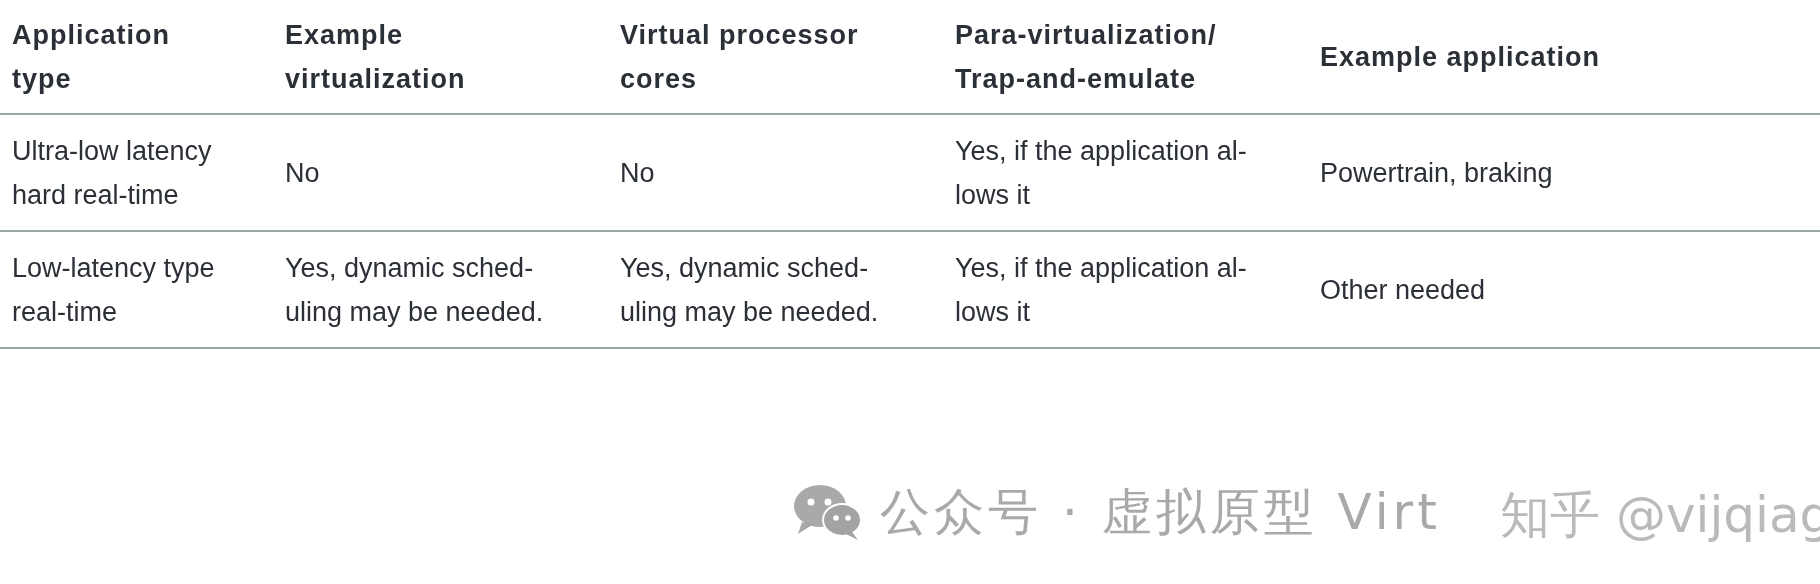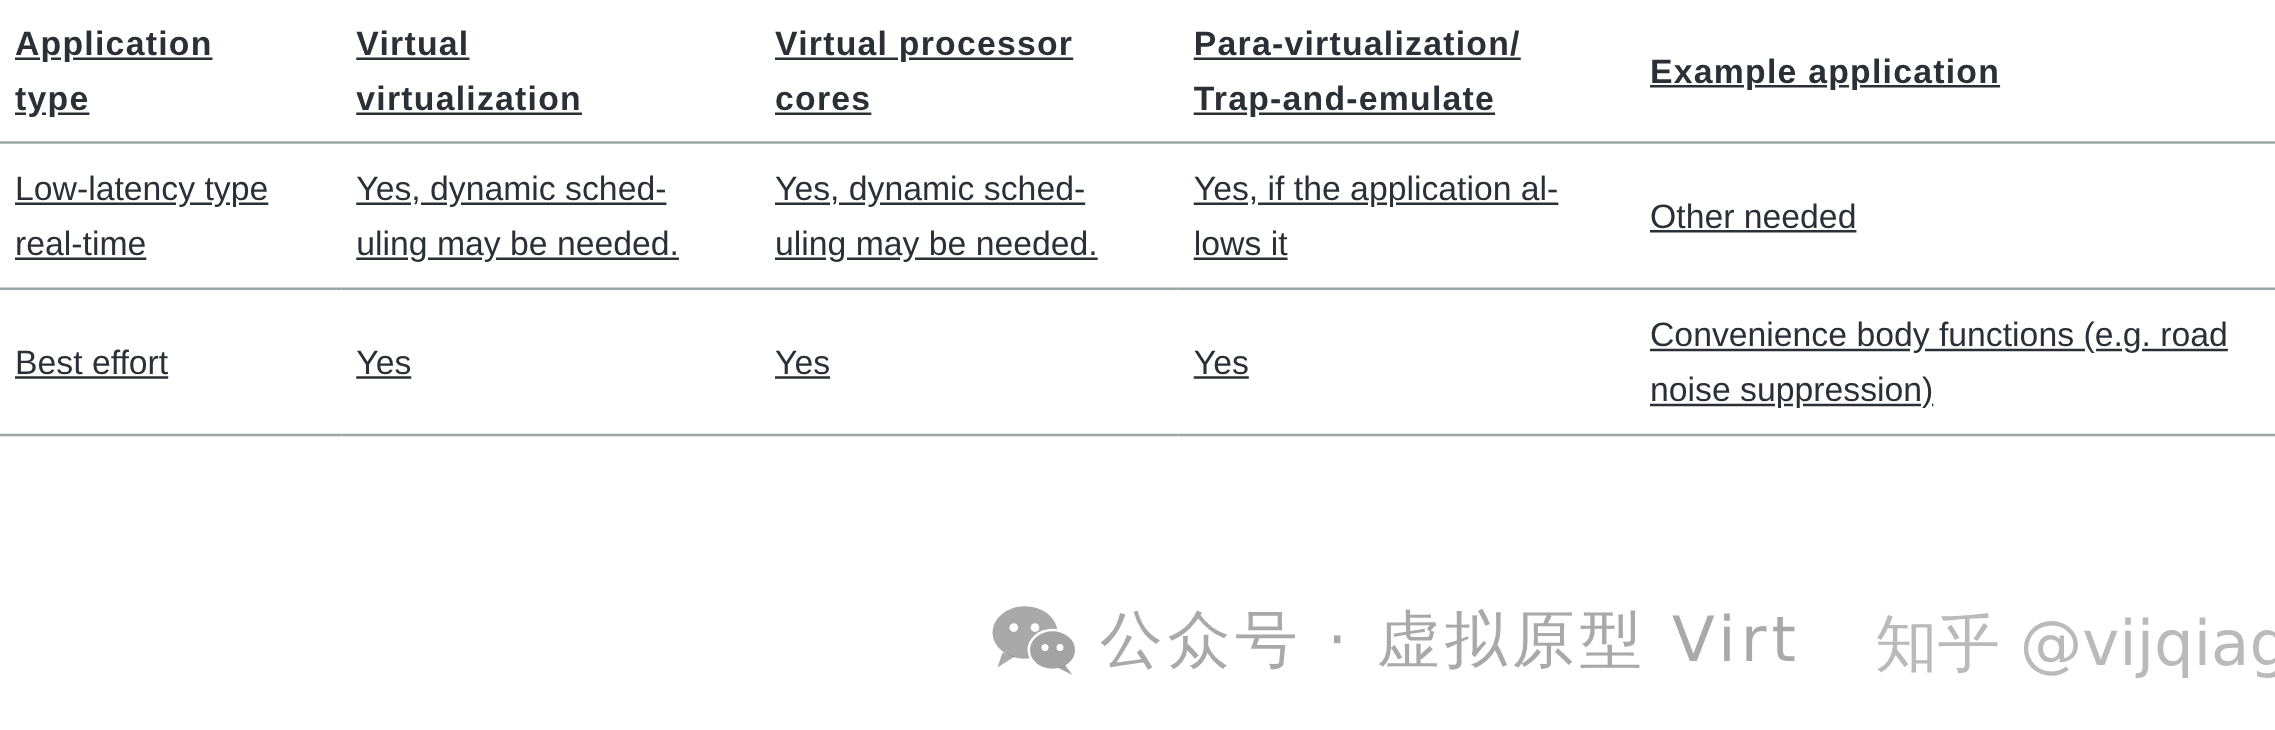--- a/index.html
+++ b/index.html
@@ -1,18 +1,18 @@
 <!DOCTYPE html>
 <html><head>
 <meta charset="utf-8">
 <style>
   html, body { margin: 0; padding: 0; background: #ffffff; }
   body { width: 1820px; height: 584px; position: relative; overflow: hidden;
          font-family: "Liberation Sans", "DejaVu Sans", sans-serif; color: #2b2f36; }
-  table.t { position: absolute; left: 0; top: 0; width: 1820px; border-collapse: collapse; table-layout: fixed; text-decoration: underline; }
+  table.t { position: absolute; left: 0; top: 0; width: 1820px; border-collapse: collapse; table-layout: fixed; }
   col.c1 { width: 273px; } col.c2 { width: 335px; } col.c3 { width: 335px; } col.c4 { width: 365px; } col.c5 { width: 512px; }
   th, td { text-align: left; vertical-align: middle; padding: 0 12px; font-size: 27px; line-height: 44px; }
   th { font-weight: bold; letter-spacing: 1px; height: 113px; border-bottom: 2px solid #9aa5a8; }
   td { height: 115px; border-bottom: 2px solid #9aa5a8; font-weight: normal; }
   .cell-text { white-space: pre-line; }
   .wm { position: absolute; left: 792px; top: 482px; height: 60px; display: flex; align-items: center;
         color: rgba(140,140,140,0.75); font-size: 50px; font-family: "DejaVu Sans", sans-serif; pointer-events: none; white-space: nowrap; }
   .wm-icon { width: 72px; height: 60px; margin-right: 16px; }
   .wm-text { letter-spacing: 4px; }
   .wm2 { position: absolute; left: 1500px; top: 482px; color: rgba(140,140,140,0.6); font-size: 50px;
@@ -26,48 +26,49 @@
       <col class="c1">
       <col class="c2">
       <col class="c3">
       <col class="c4">
       <col class="c5">
     </colgroup>
   <thead>
     <tr>
       <th><span class="cell-text">Application
 type</span></th>
-      <th><span class="cell-text">Virtual
+      <th><span class="cell-text">Example
 virtualization</span></th>
       <th><span class="cell-text">Virtual processor
 cores</span></th>
       <th><span class="cell-text">Para-virtualization/
 Trap-and-emulate</span></th>
       <th><span class="cell-text">Example application</span></th>
     </tr>
   </thead>
   <tbody>
     <tr>
+      <td><span class="cell-text">Ultra-low latency
+hard real-time</span></td>
+      <td><span class="cell-text">No</span></td>
+      <td><span class="cell-text">No</span></td>
+      <td><span class="cell-text">Yes, if the application al-
+lows it</span></td>
+      <td><span class="cell-text">Powertrain, braking</span></td>
+    </tr>
+    <tr>
       <td><span class="cell-text">Low-latency type
 real-time</span></td>
       <td><span class="cell-text">Yes, dynamic sched-
 uling may be needed.</span></td>
       <td><span class="cell-text">Yes, dynamic sched-
 uling may be needed.</span></td>
       <td><span class="cell-text">Yes, if the application al-
 lows it</span></td>
       <td><span class="cell-text">Other needed</span></td>
-    </tr>
-    <tr>
-      <td><span class="cell-text">Best effort</span></td>
-      <td><span class="cell-text">Yes</span></td>
-      <td><span class="cell-text">Yes</span></td>
-      <td><span class="cell-text">Yes</span></td>
-      <td><span class="cell-text">Convenience body functions (e.g. road
-noise suppression)</span></td>
     </tr>
   </tbody>
 </table>
 
 <div class="wm">
   <svg class="wm-icon" viewBox="0 0 72 60">
     <ellipse cx="28" cy="24" rx="26" ry="21" fill="rgba(140,140,140,0.75)"></ellipse>
     <path d="M10 40 L6 52 L20 43 Z" fill="rgba(140,140,140,0.75)"></path>
     <circle cx="19" cy="20" r="3.5" fill="#fff"></circle>
     <circle cx="36" cy="20" r="3.5" fill="#fff"></circle>

